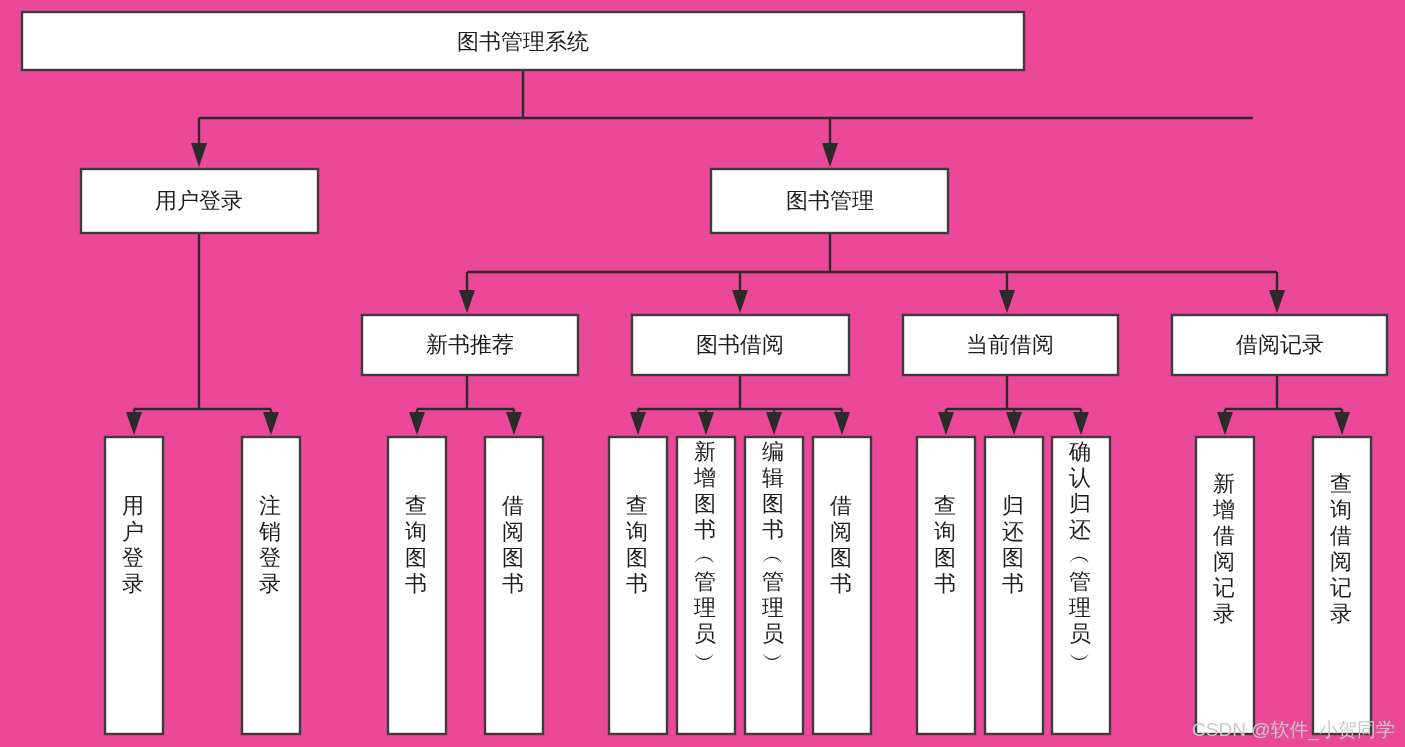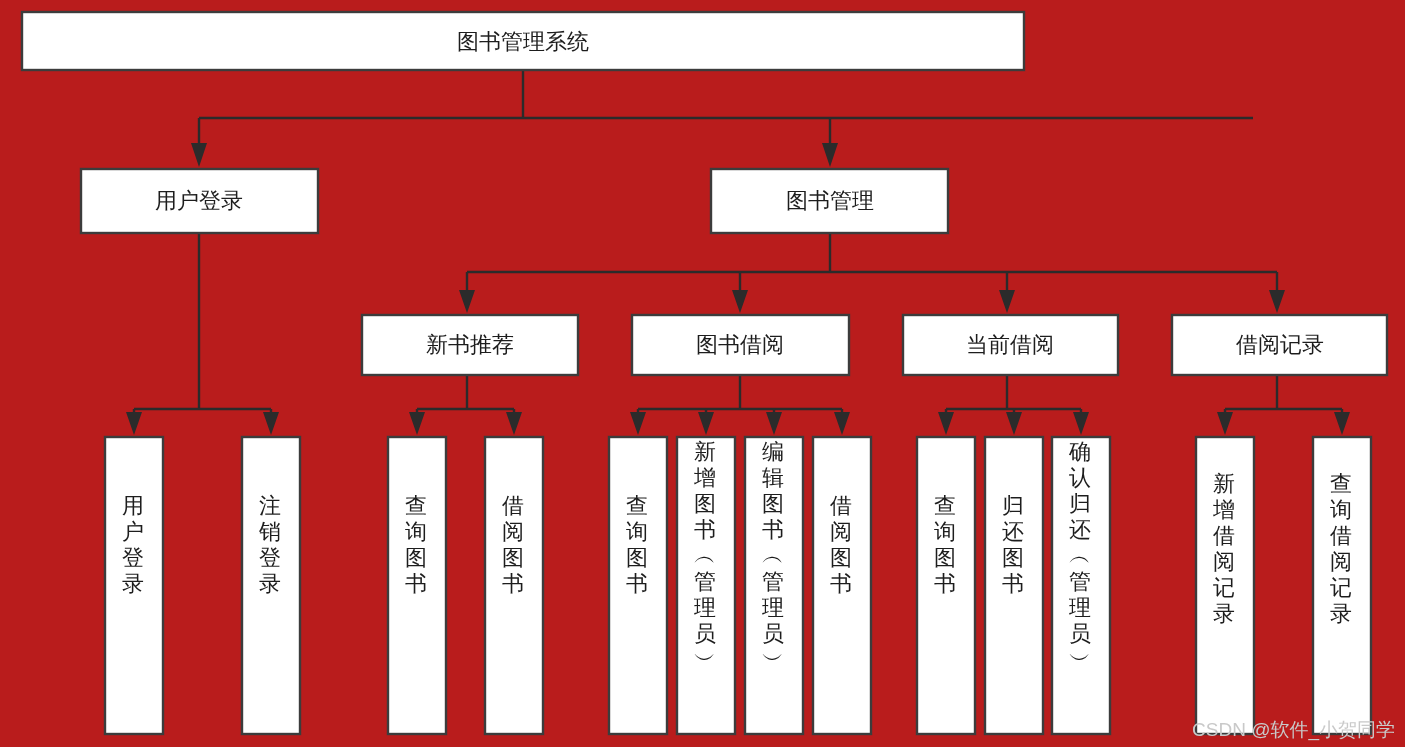--- a/index.html
+++ b/index.html
@@ -7,21 +7,21 @@
     padding: 0;
     background: #ffffff;
   }
   body {
     font-family: "Liberation Sans", "DejaVu Sans", sans-serif;
   }
   #diagram-root {
     position: relative;
     width: 1405px;
     height: 747px;
-    background: #b91c1c;
+    background: #ec4899;
     overflow: hidden;
   }
   svg#tree-svg {
     position: absolute;
     left: 0;
     top: 0;
     width: 1405px;
     height: 747px;
     display: block;
   }

